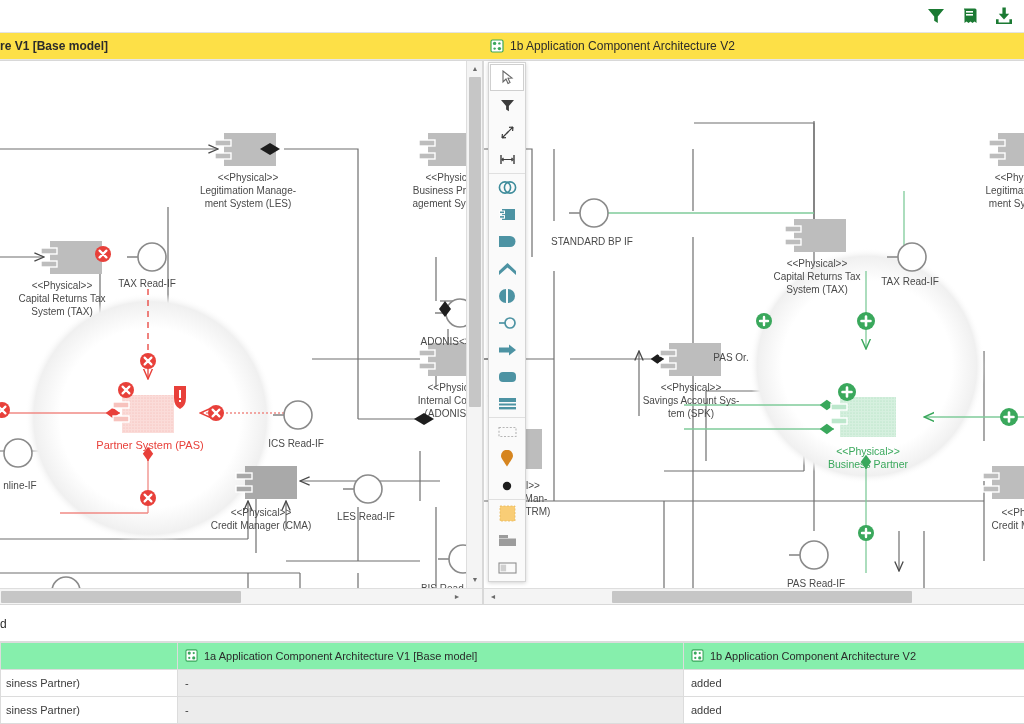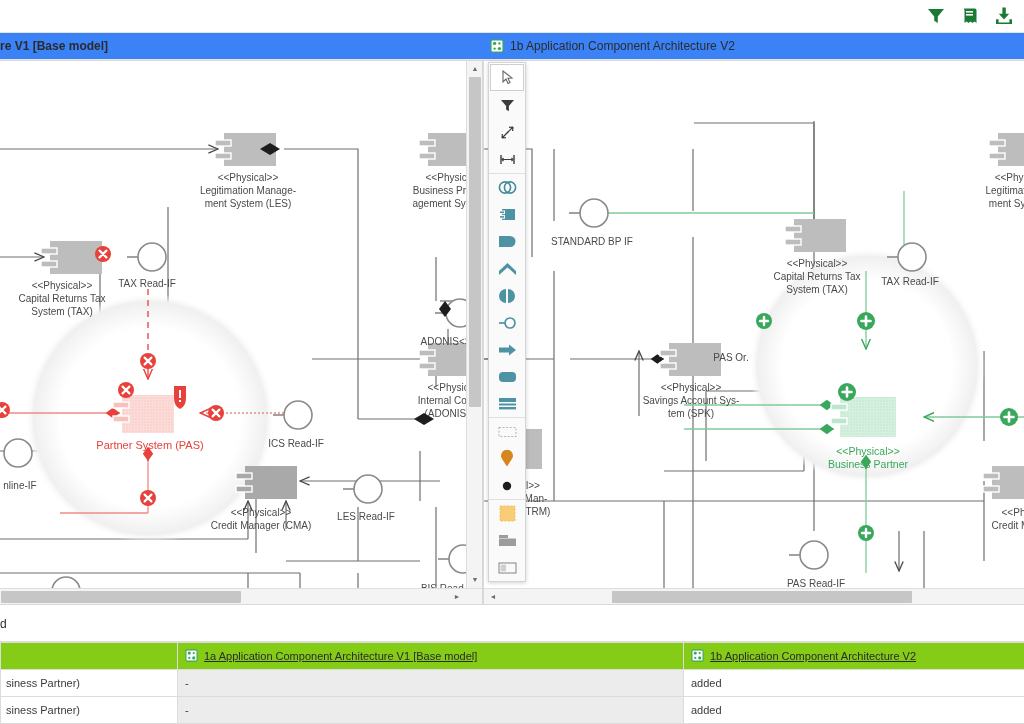--- a/index.html
+++ b/index.html
@@ -21,21 +21,21 @@
   }
   .topbar .tools {
     position: absolute; right: 10px; top: 6px;
     display: flex; gap: 14px; align-items: center;
   }
   .ticon { width: 20px; height: 20px; display:block; cursor: pointer; }
 
   
   .title-row {
     position: absolute; top: 33px; height: 27px;
-    background: #3b82f6;
+    background: #fde047;
     display: flex; align-items: center;
     font-size: 12px; color: #2b2b2b;
     border-bottom: 1px solid #e6e6e6;
     white-space: nowrap; overflow: hidden;
   }
   #title-left  { left: 0; width: 483px; }
   #title-right { left: 483px; width: 541px; }
   .title-row .dtxt { font-weight: 700; }
   .title-row .dtxt.normal { font-weight: 400; }
   .mdl-ico { width: 14px; height: 14px; margin: 0 6px 0 7px; flex: 0 0 auto; }
@@ -106,21 +106,21 @@
   
   .ctable {
     position: absolute; left: 0; top: 642px; width: 1024px; height: 82px;
     border-collapse: collapse; table-layout: fixed;
     font-size: 11px;
   }
   .ctable th, .ctable td {
     border: 1px solid #dcdcdc; text-align: left; vertical-align: middle;
     padding: 0 7px; height: 27px; font-weight: 400; white-space: nowrap; overflow: hidden;
   }
-  .ctable th { background: #84cc16; color: #2b2b2b; text-decoration: underline; }
+  .ctable th { background: #86efac; color: #2b2b2b; }
   .ctable .col-a { width: 177px; }
   .ctable .col-b { width: 506px; }
   .ctable .col-c { width: 341px; }
   .ctable td.shaded { background: #ececec; }
   .th-inner { display: flex; align-items: center; gap: 6px; }
   .cell-trunc { position: relative; left: -2px; margin-top: 20px; }
 
   
 </style>
 </head>

